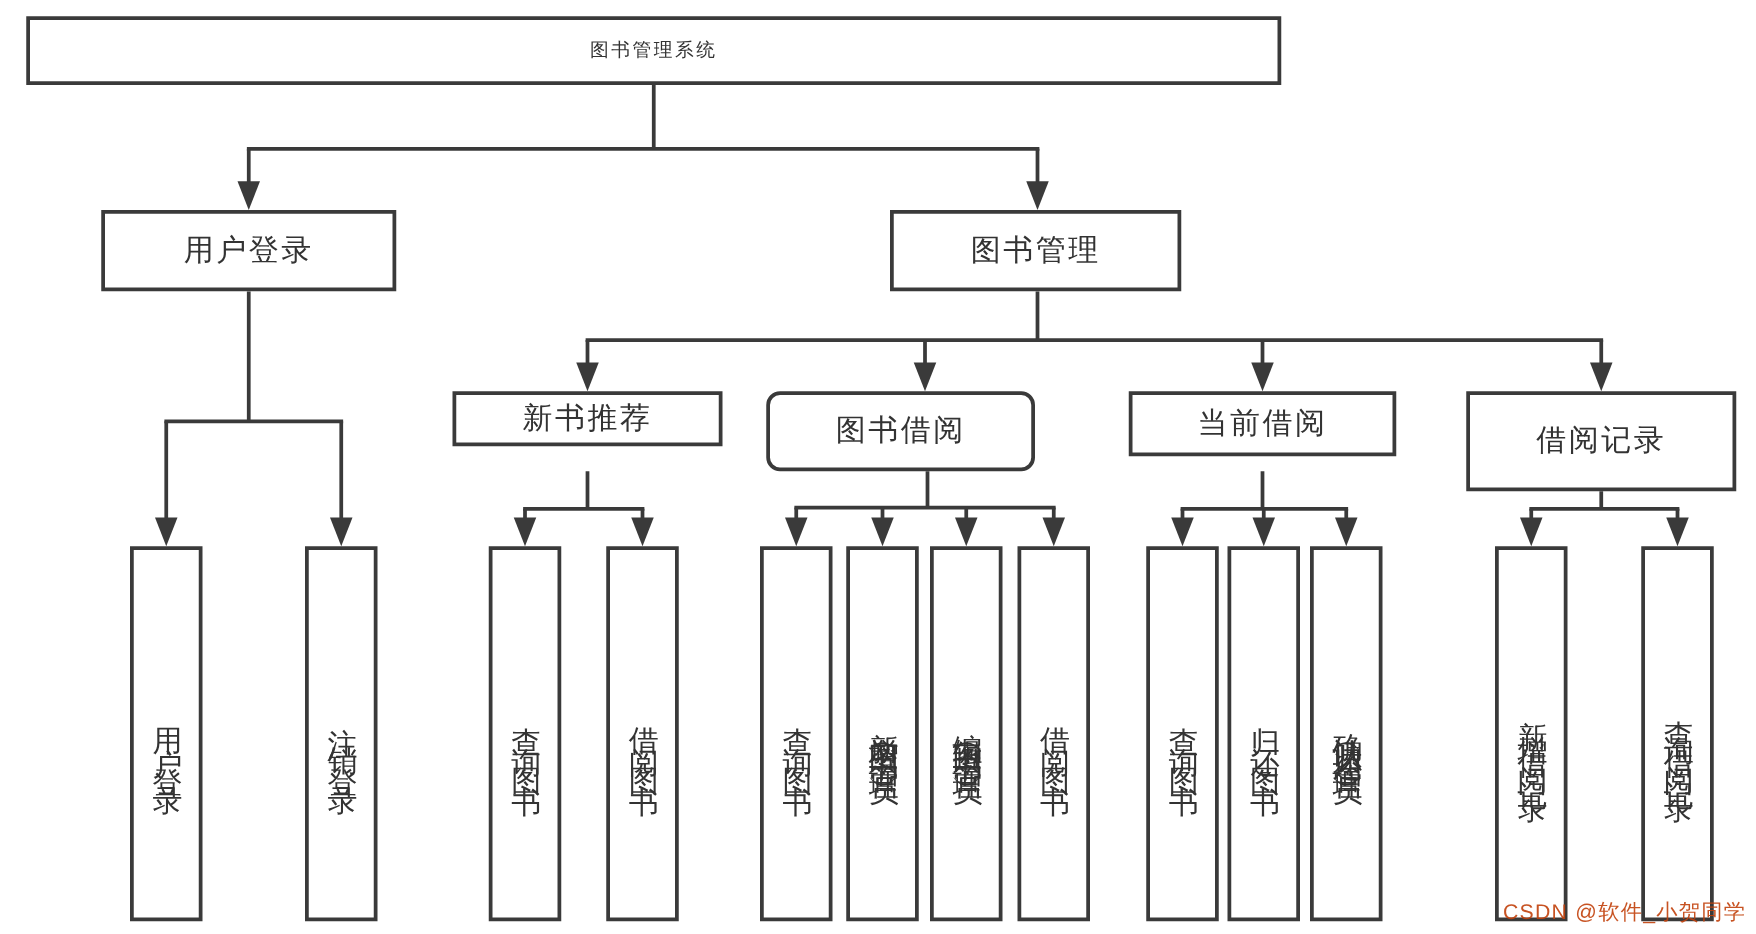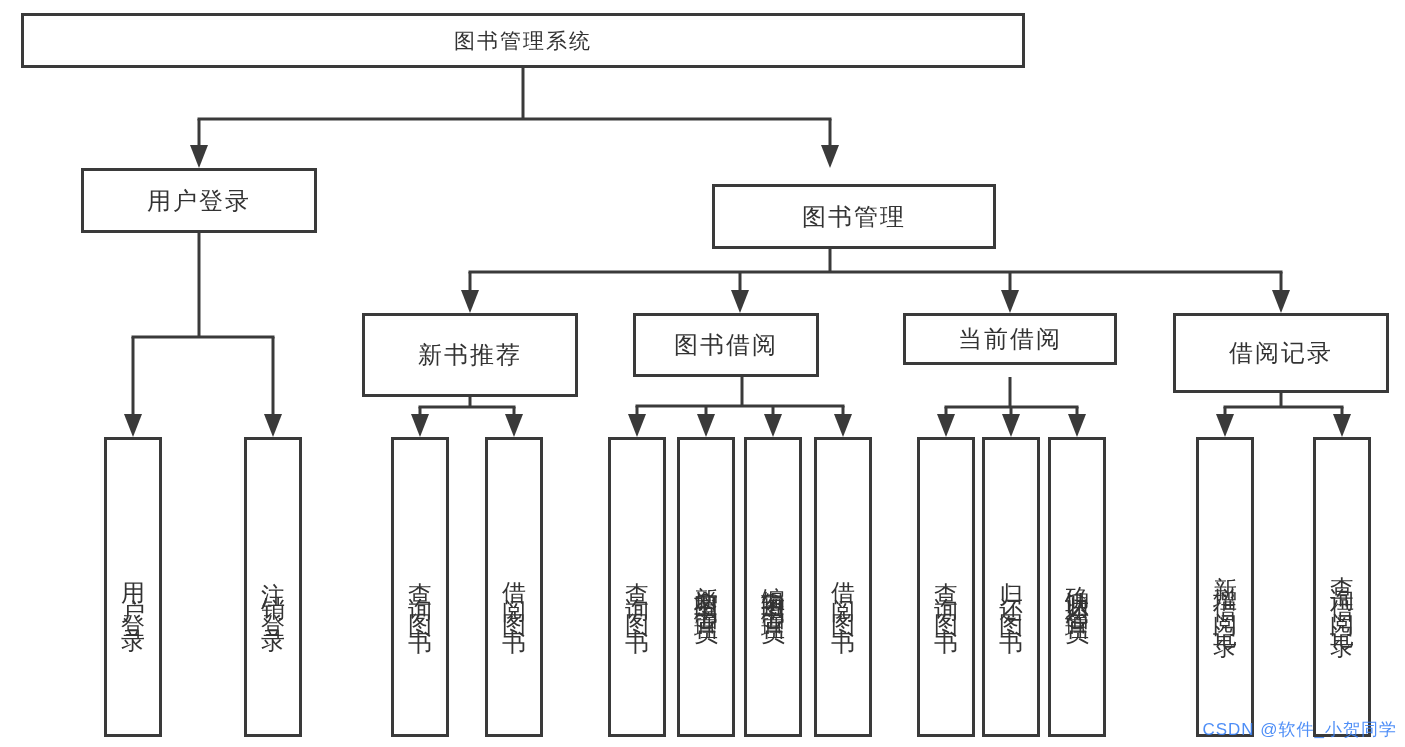--- a/index.html
+++ b/index.html
@@ -8,29 +8,29 @@
     font-family:"Liberation Sans","DejaVu Sans",sans-serif;color:#333333;
   }
   .connectors{position:absolute;left:0;top:0;width:1405px;height:747px;pointer-events:none;}
   .connectors line{stroke:#3a3a3a;stroke-width:3;}
   .connectors polygon{fill:#3a3a3a;}
   .node{
     position:absolute;box-sizing:border-box;background:#ffffff;border:3px solid #3a3a3a;
     display:flex;align-items:center;justify-content:center;
     font-size:24px;letter-spacing:2px;line-height:1;text-align:center;
   }
-  .node.root{font-size:21px;}
+  .node.root{font-size:15px;}
   .node.v span{
     writing-mode:vertical-rl;text-orientation:mixed;line-height:1;display:block;
   }
   .v .gap-lg{letter-spacing:16px;margin-bottom:-16px;}
   .v .gap-md{letter-spacing:12px;margin-bottom:-12px;}
   .v .gap-sm{letter-spacing:5px;margin-bottom:-5px;}
   .watermark{
-    position:absolute;right:8px;bottom:6px;font-size:17px;color:#3b82f6;
+    position:absolute;right:8px;bottom:6px;font-size:17px;color:#c2410c;
     letter-spacing:1px;opacity:.9;white-space:nowrap;
   }
 </style>
 </head>
 <body>
 
 <div class="canvas">
 
   <svg class="connectors" viewBox="0 0 1405 747">
     <g>
@@ -97,24 +97,24 @@
       <line x1="1225" y1="407" x2="1225" y2="420"></line>
       <polygon points="1216,414 1234,414 1225,437"></polygon>
       <line x1="1342" y1="407" x2="1342" y2="420"></line>
       <polygon points="1333,414 1351,414 1342,437"></polygon>
     </g>
   </svg>
 
   <div class="node root" style="left:21px;top:13px;width:1004px;height:55px;">图书管理系统</div>
 
   <div class="node" style="left:81px;top:168px;width:236px;height:65px;">用户登录</div>
-  <div class="node" style="left:712px;top:184px;width:284px;height:65px;">图书管理</div>
+  <div class="node" style="left:712px;top:168px;width:233px;height:65px;">图书管理</div>
 
-  <div class="node" style="left:362px;top:313px;width:216px;height:84px;">新书推荐</div>
-  <div class="node" style="left:633px;top:313px;width:186px;height:64px;">图书借阅</div>
+  <div class="node" style="left:362px;top:313px;width:216px;height:44px;">新书推荐</div>
+  <div class="node" style="left:613px;top:313px;width:215px;height:64px;border-radius:11px;">图书借阅</div>
   <div class="node" style="left:903px;top:313px;width:214px;height:52px;">当前借阅</div>
   <div class="node" style="left:1173px;top:313px;width:216px;height:80px;">借阅记录</div>
 
   <div class="node v" style="left:104px;top:437px;width:58px;height:300px;">
     <span class="gap-lg">用户登录</span>
   </div>
   <div class="node v" style="left:244px;top:437px;width:58px;height:300px;">
     <span class="gap-lg">注销登录</span>
   </div>
 

